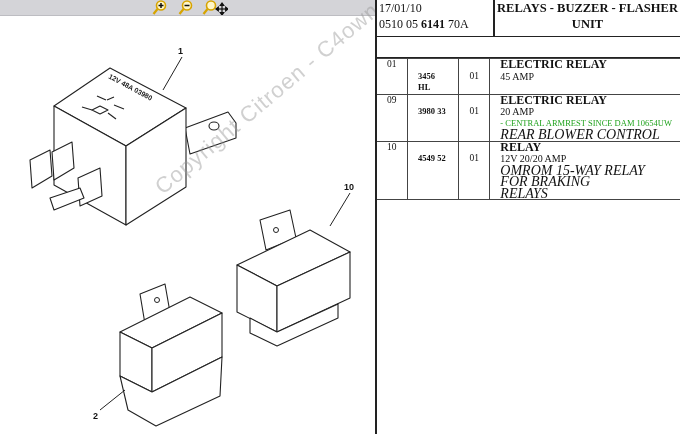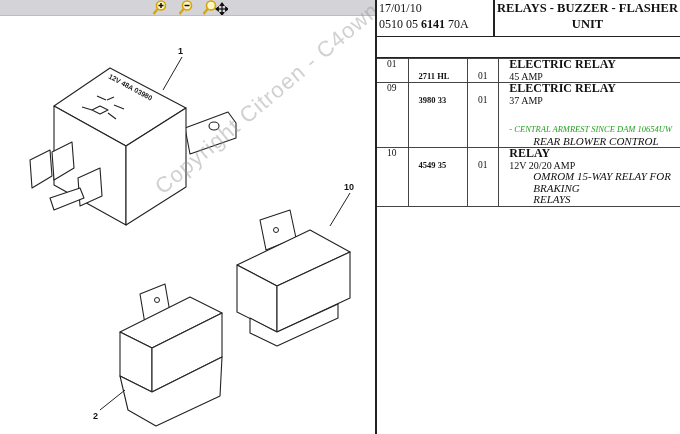--- a/index.html
+++ b/index.html
@@ -23,22 +23,22 @@
   table.parts td { border:1px solid #444; vertical-align:top; padding:0 10px; line-height:11.5px; }
   table.parts tr td:first-child { border-left:none; }
   table.parts tr td:last-child { border-right:none; }
   .c-idx { width:13px; font-size:9.5px; }
   .c-ref { width:92px; font-weight:bold; font-size:8.5px; }
   .c-ref span { display:block; }
   .c-qty { width:12px; font-size:9.5px; }
   .c-desc { }
   .d-title { font-weight:bold; font-size:12px; display:block; }
   .d-line { display:block; font-size:10px; }
-  .d-italic { font-style:italic; display:block; font-size:11px;margin-left:24px; }
-  .d-green { font-style:italic; color:#22a31f; display:block; font-size:8.5px; white-space:nowrap;margin-top:18px; }
+  .d-italic { font-style:italic; display:block; font-size:14px; }
+  .d-green { color:#22a31f; display:block; font-size:8.5px; white-space:nowrap; }
 
   .watermark { position:absolute; left:150px; top:180px; font-family:"Liberation Sans", sans-serif; font-size:22px; color:rgba(150,150,150,0.45); transform:rotate(-40deg); transform-origin:left top; white-space:nowrap; pointer-events:none; letter-spacing:1px; }
 </style>
 </head>
 <body>
 
 <div class="left">
   <div class="toolbar">
     <span class="tool" style="left:152px;">
       <svg width="16" height="15">
@@ -147,47 +147,47 @@
     <div class="hdr-title">RELAYS - BUZZER - FLASHER UNIT</div>
   </div>
   <div class="blank-row"></div>
 
   <table class="parts">
     <tbody>
         <tr>
       <td class="c-idx">01</td>
       <td class="c-ref">
             <span>&nbsp;</span>
-            <span>2711 HL</span>
+            <span>3456 HL</span>
           </td>
       <td class="c-qty"><span>&nbsp;</span><span style="display:block">01</span></td>
       <td class="c-desc">
         <span class="d-title">ELECTRIC RELAY</span>
         <span class="d-line">45 AMP</span>
       </td>
     </tr>
     <tr>
       <td class="c-idx">09</td>
       <td class="c-ref">
             <span>&nbsp;</span>
             <span>3980 33</span>
           </td>
       <td class="c-qty"><span>&nbsp;</span><span style="display:block">01</span></td>
       <td class="c-desc">
         <span class="d-title">ELECTRIC RELAY</span>
-        <span class="d-line">37 AMP</span>
+        <span class="d-line">20 AMP</span>
         <span class="d-green">- CENTRAL ARMREST SINCE DAM 10654UW</span>
         <span class="d-italic">REAR BLOWER CONTROL</span>
       </td>
     </tr>
     <tr>
       <td class="c-idx">10</td>
       <td class="c-ref">
             <span>&nbsp;</span>
-            <span>4549 35</span>
+            <span>4549 52</span>
           </td>
       <td class="c-qty"><span>&nbsp;</span><span style="display:block">01</span></td>
       <td class="c-desc">
         <span class="d-title">RELAY</span>
         <span class="d-line">12V 20/20 AMP</span>
         <span class="d-italic">OMROM 15-WAY RELAY FOR BRAKING</span>
         <span class="d-italic">RELAYS</span>
       </td>
     </tr>
   </tbody>

